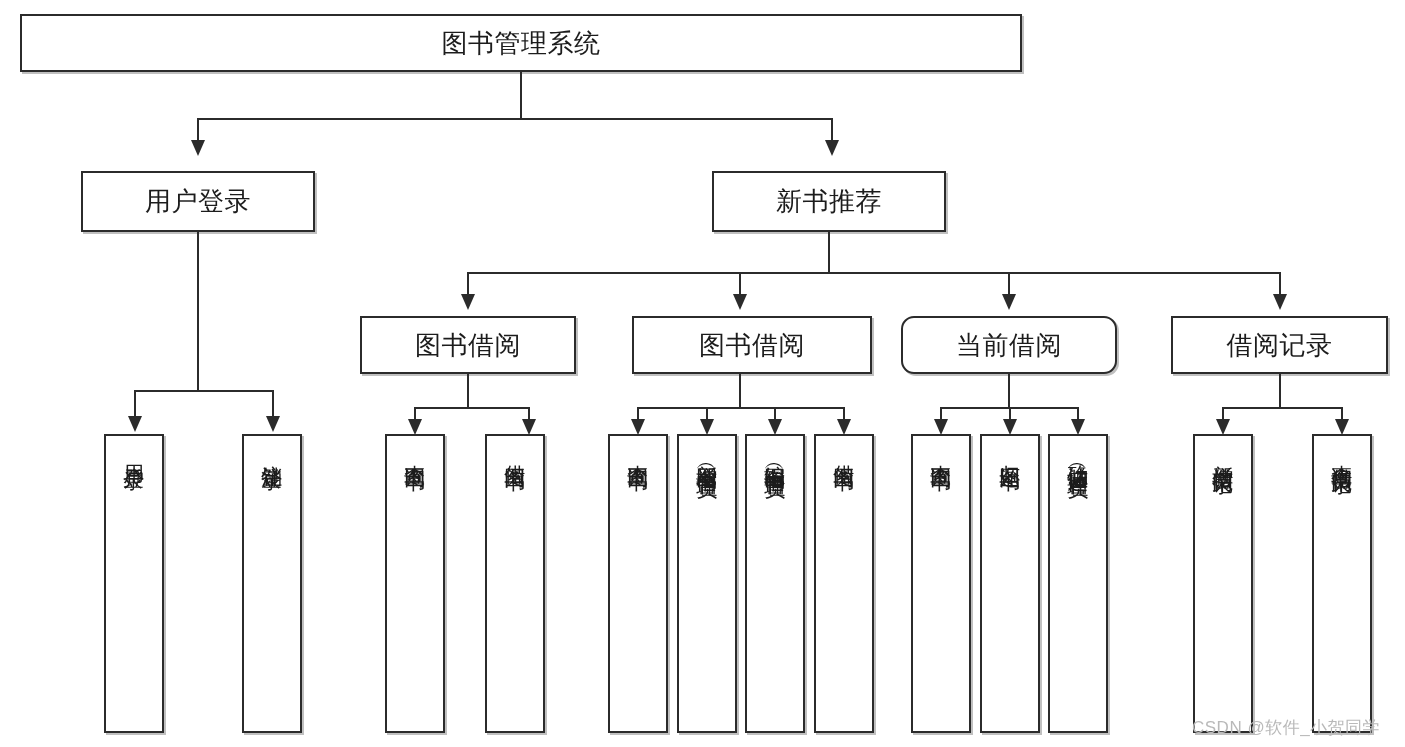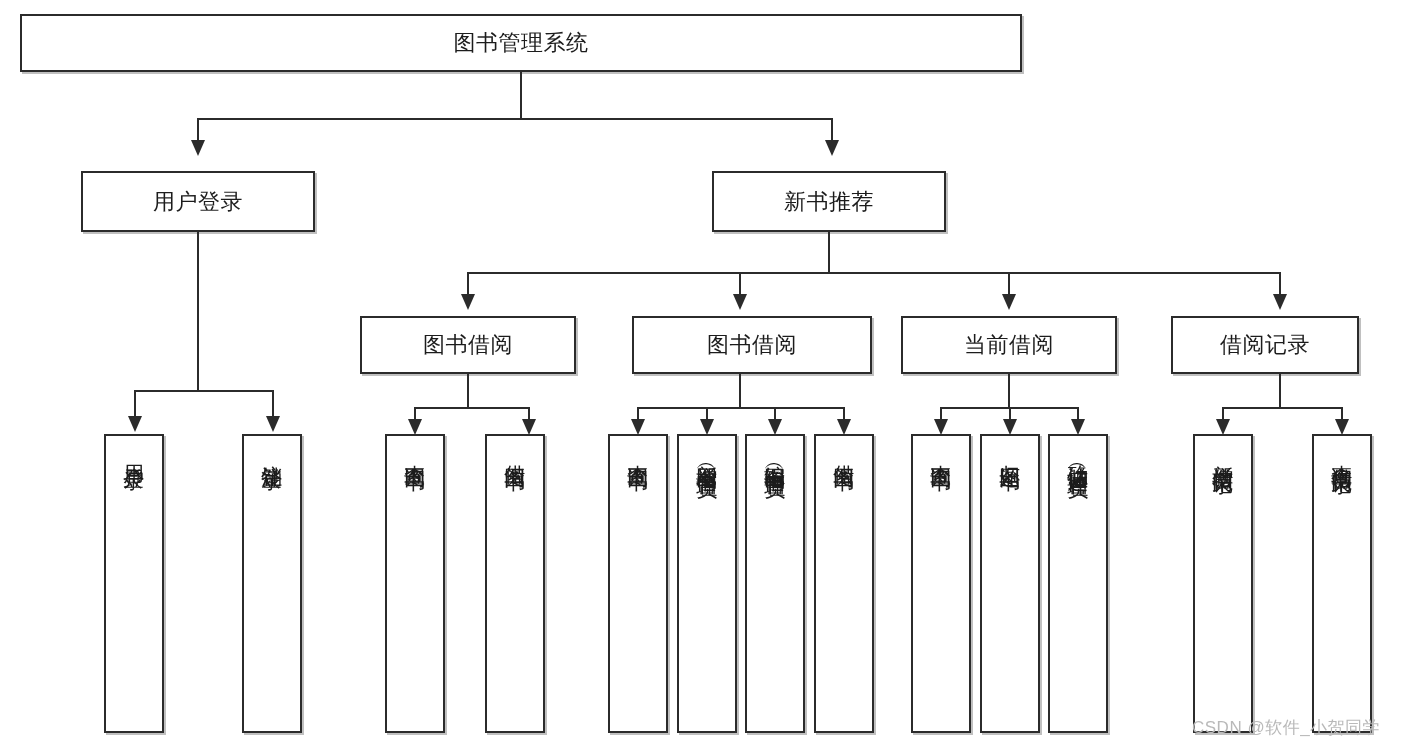--- a/index.html
+++ b/index.html
@@ -22,21 +22,21 @@
     box-sizing: border-box;
     background: #ffffff;
     border: 2px solid #2b2b2b;
     box-shadow: 2px 2px 0 0 rgba(140,140,140,0.55);
     display: flex;
     align-items: center;
     justify-content: center;
     color: #1c1c1c;
   }
   .node .label {
-    font-size: 22px;
+    font-size: 26px;
     line-height: 1.25;
     letter-spacing: 0.5px;
     white-space: nowrap;
     color: #1c1c1c;
   }
   .node.leaf {
     align-items: flex-start;
     justify-content: center;
     padding-top: 12px;
   }
@@ -112,24 +112,24 @@
   <div class="arrow" style="left:1002px; top:294px;"></div>
   <div class="edge v" style="left:1279px; top:272px; height:26px;"></div>
   <div class="arrow" style="left:1273px; top:294px;"></div>
 
   <div class="node" style="left:360px; top:316px; width:216px; height:58px;">
     <span class="label">图书借阅</span>
   </div>
   <div class="node" style="left:632px; top:316px; width:240px; height:58px;">
     <span class="label">图书借阅</span>
   </div>
-  <div class="node" style="left:901px; top:316px; width:216px; height:58px;">
+  <div class="node" style="left:901px; top:316px; width:216px; height:58px;border-radius:13px;">
     <span class="label">当前借阅</span>
   </div>
-  <div class="node" style="left:1171px; top:316px; width:188px; height:58px;">
+  <div class="node" style="left:1171px; top:316px; width:217px; height:58px;">
     <span class="label">借阅记录</span>
   </div>
 
   <div class="edge v" style="left:467px; top:374px; height:33px;"></div>
   <div class="edge h" style="left:414px; top:407px; width:116px;"></div>
   <div class="edge v" style="left:414px; top:407px; height:22px;"></div>
   <div class="arrow" style="left:408px; top:419px;"></div>
   <div class="edge v" style="left:528px; top:407px; height:22px;"></div>
   <div class="arrow" style="left:522px; top:419px;"></div>
 

